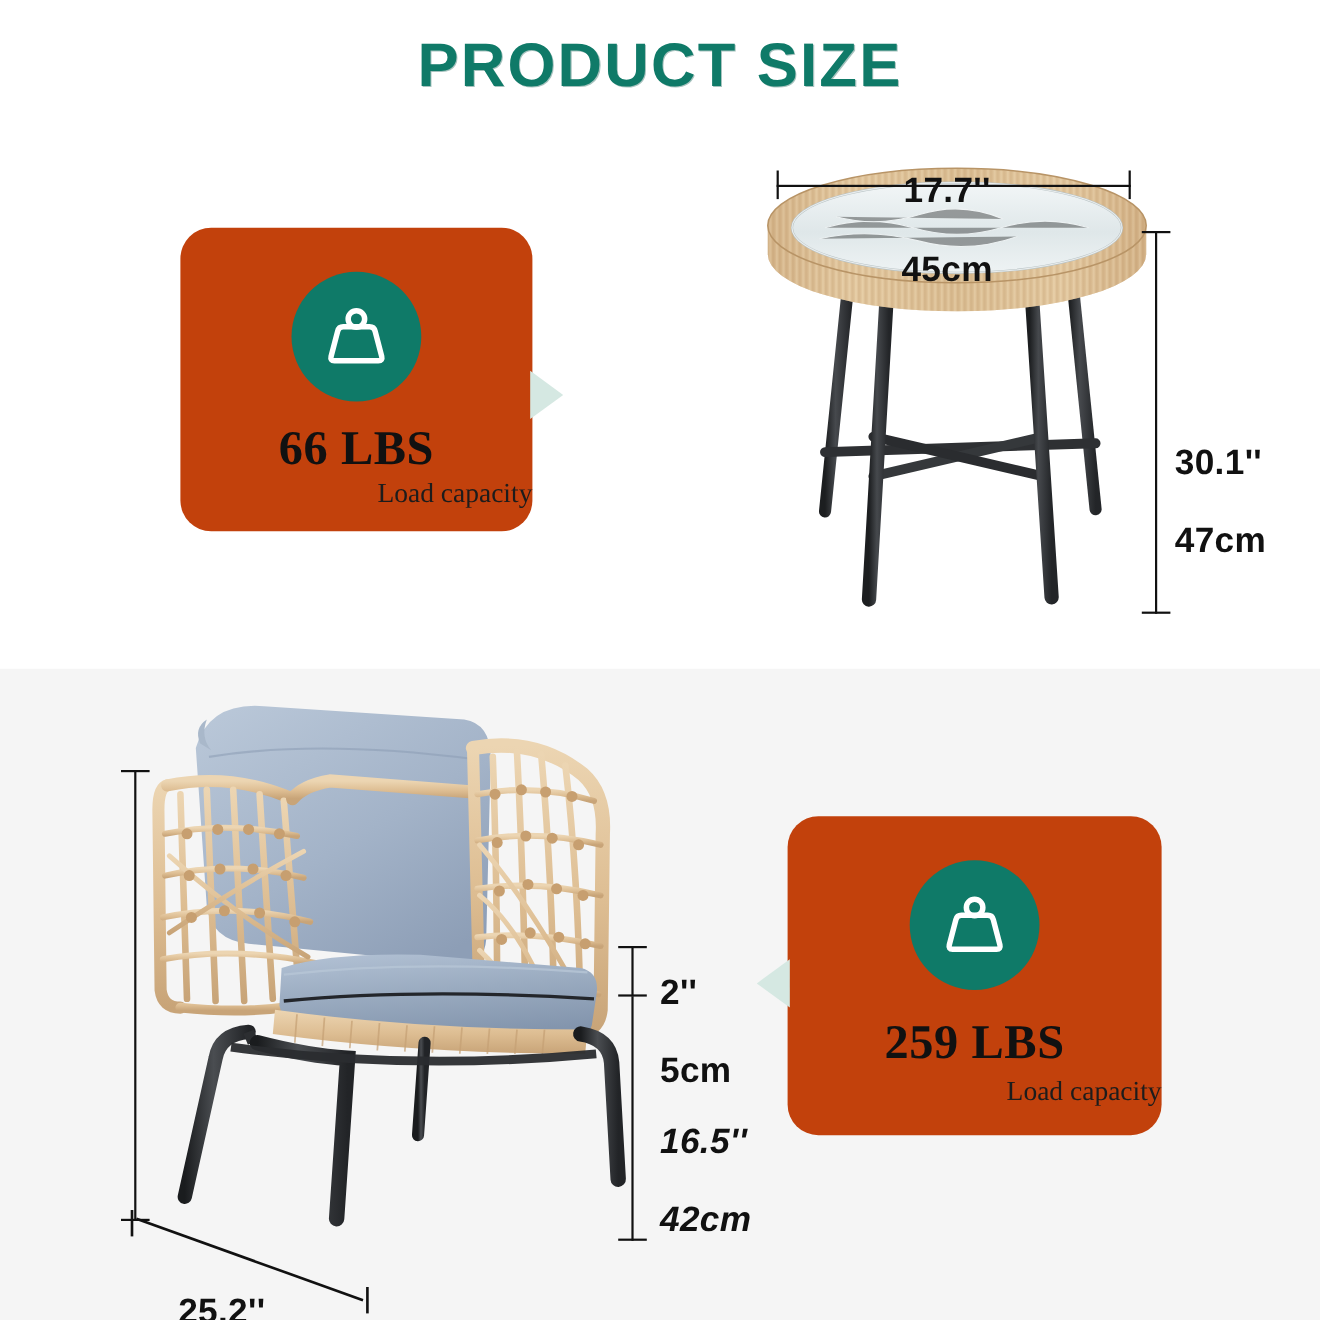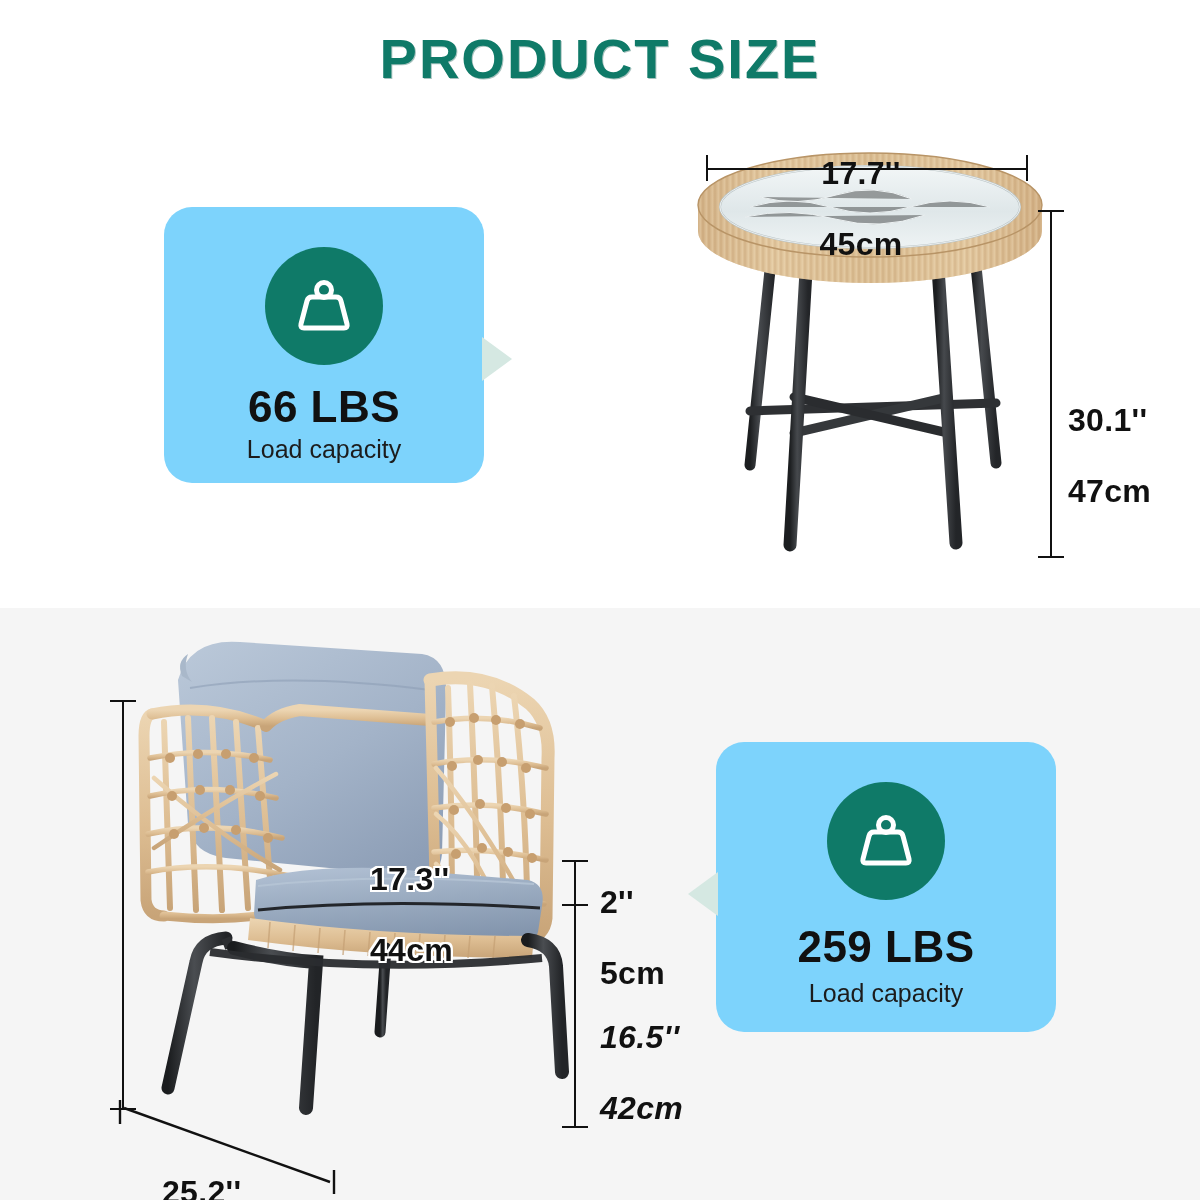--- a/index.html
+++ b/index.html
@@ -32,22 +32,23 @@
     font-size: 56px;
     font-weight: 800;
     letter-spacing: 2px;
     color: #0f7a68;
     text-shadow: 1px 1px 0 rgba(0,80,70,.35);
   }
 
   
   .callout {
     position: absolute;
-    background: #7dd3fc;
+    background: #c2410c;
     border-radius: 28px;
+    font-family: Liberation Serif, serif;
   }
   .callout .tail {
     position: absolute;
     width: 0; height: 0;
     border-top: 22px solid transparent;
     border-bottom: 22px solid transparent;
   }
   .callout.right-tail .tail {
     right: -28px; top: 130px;
     border-left: 30px solid #d5e8e2;
@@ -66,21 +67,21 @@
     display: flex; align-items: center; justify-content: center;
   }
   .callout-value {
     position: absolute; left: 0; width: 100%;
     text-align: center;
     font-size: 44px; font-weight: 800; color: #111111;
     letter-spacing: .5px;
   }
   .callout-label {
     position: absolute; left: 0; width: 100%;
-    text-align: center;
+    text-align: right;
     font-size: 25px; font-weight: 400; color: #1c1c1c;
   }
 
   #callout-table { left: 164px; top: 207px; width: 320px; height: 276px; }
   #callout-table .callout-value { top: 175px; }
   #callout-table .callout-label { top: 228px; }
 
   #callout-chair { left: 716px; top: 742px; width: 340px; height: 290px; }
   #callout-chair .callout-value { top: 180px; }
   #callout-chair .callout-label { top: 237px; }
@@ -341,24 +342,20 @@
       <path d="M398 322 Q424 326 426 348 L432 454" stroke="url(#chairLegG)" stroke-width="14" fill="none" stroke-linecap="round"></path>
 
       <path d="M80 334 Q240 356 412 340" stroke="#2a2c2f" stroke-width="8" fill="none" opacity=".95"></path>
     </svg>
   </div>
 
   <div class="rule-v" style="left:122px; top:700px; height:410px;"></div>
   <div class="cap-h" style="left:110px; top:700px; width:26px;"></div>
   <div class="cap-h" style="left:110px; top:1108px; width:26px;"></div>
 
-  <div class="dim outlined" style="left:370px; top:826px;">
-    <span>17.3''</span><br>
-    <span>44cm</span>
-  </div>
 
   <div class="rule-v" style="left:574px; top:860px; height:46px;"></div>
   <div class="cap-h" style="left:562px; top:860px; width:26px;"></div>
   <div class="cap-h" style="left:562px; top:904px; width:26px;"></div>
   <div class="dim" style="left:600px; top:849px;">
     <span>2''</span><br>
     <span>5cm</span>
   </div>
 
   <div class="rule-v" style="left:574px; top:906px; height:222px;"></div>

